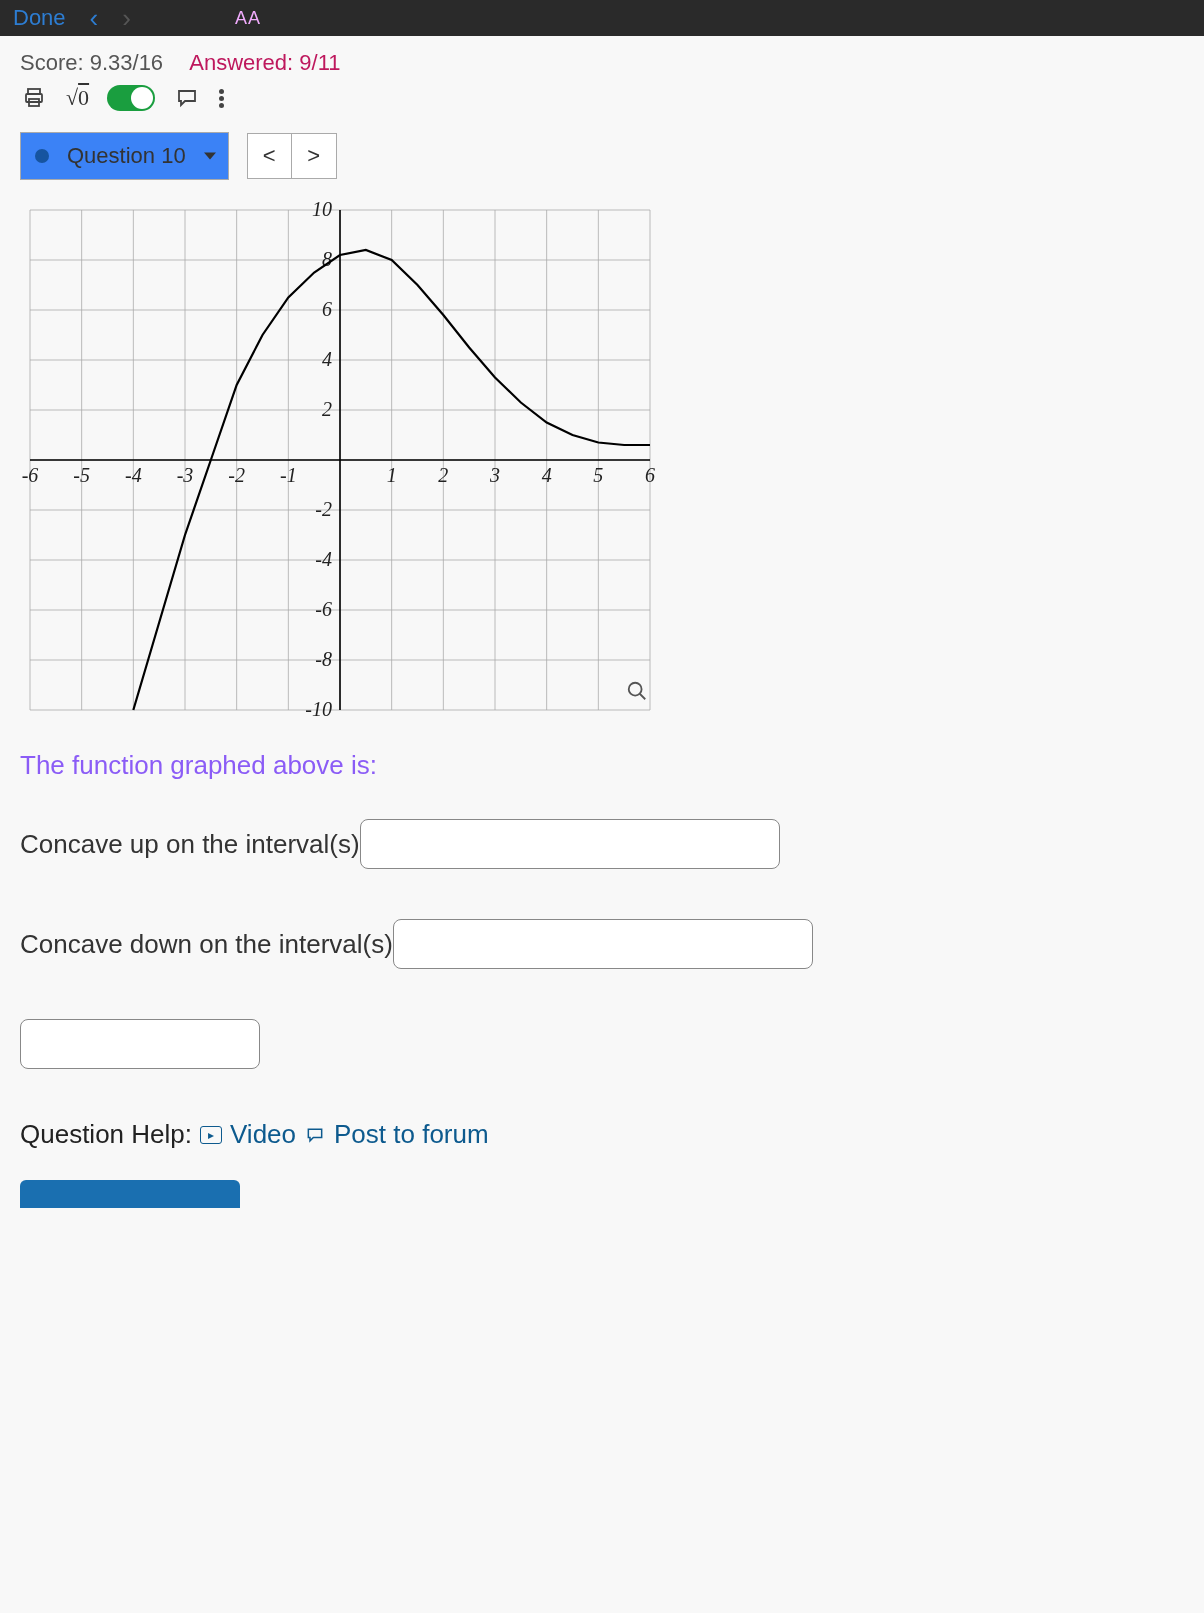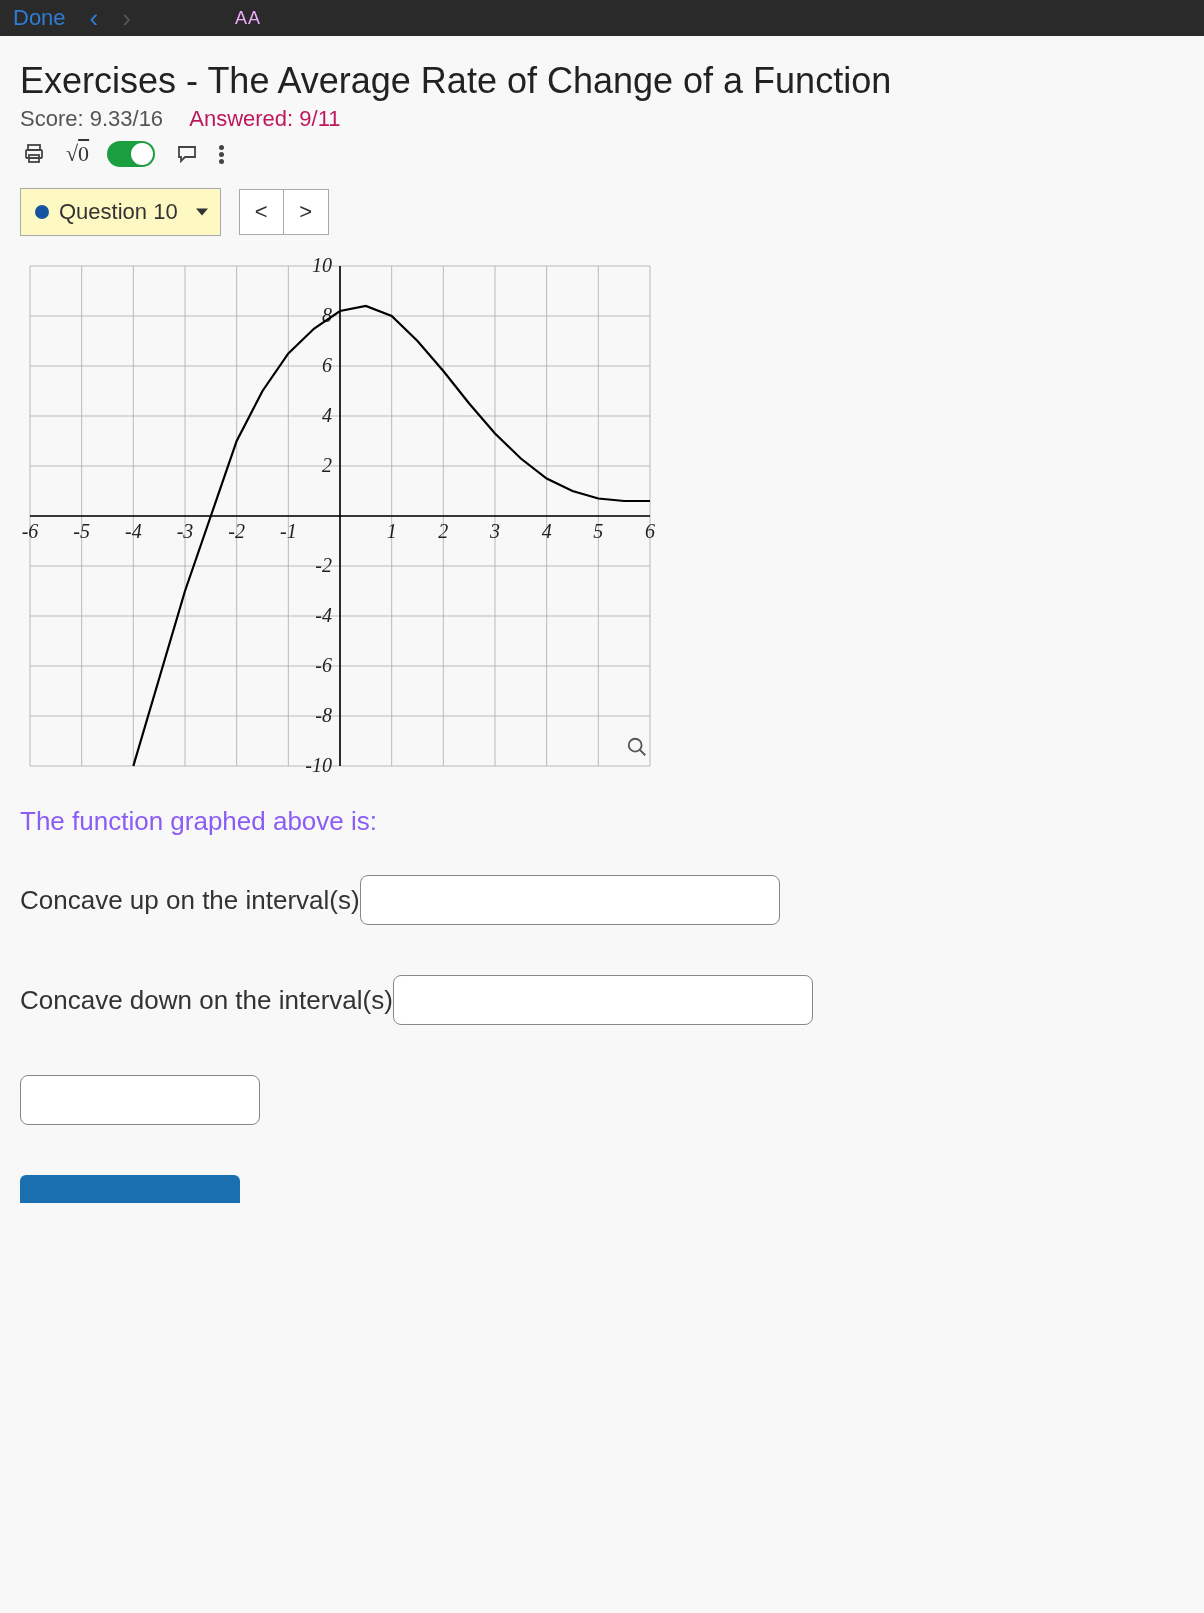--- a/index.html
+++ b/index.html
@@ -58,23 +58,23 @@
   }
   .kebab { font-size: 22px; line-height: 0.4; display: flex; flex-direction: column; gap: 2px; }
   .kebab span { width: 5px; height: 5px; background: #444; border-radius: 50%; }
 
   .qrow { display: flex; align-items: center; gap: 18px; margin-bottom: 20px; }
   .qdropdown {
     border: 1px solid #aaa;
     padding: 10px 42px 10px 14px;
     display: flex;
     align-items: center;
-    gap: 10px;
+    gap: 18px;
     font-size: 22px;
-    background: #fef9c3;
+    background: #3b82f6;
     position: relative;
   }
   .qdropdown .dot { width: 14px; height: 14px; background: #1654a0; border-radius: 50%; }
   .qdropdown .caret {
     position: absolute; right: 12px; top: 50%; transform: translateY(-50%);
     width: 0; height: 0; border-left: 6px solid transparent; border-right: 6px solid transparent;
     border-top: 7px solid #333;
   }
   .navpair { display: flex; border: 1px solid #aaa; }
   .navpair button {
@@ -140,21 +140,20 @@
 
 <div class="top-bar">
   <span class="done">Done</span>
   <span class="chev">‹</span>
   <span class="chev disabled">›</span>
   <span class="aa">AA</span>
 </div>
 
 <div class="content">
 
-  <h1 class="title">Exercises - The Average Rate of Change of a Function</h1>
 
   <div class="scoreline">
     <span>Score: 9.33/16</span>
     <span class="answered">Answered: 9/11</span>
   </div>
 
   <div class="toolbar">
     <span class="icon">
       <svg width="24" height="24" viewBox="0 0 24 24" fill="none" stroke="#444" stroke-width="1.8">
           <rect x="6" y="3" width="12" height="5"></rect>
@@ -257,16 +256,27 @@
 
   <div class="field-row">
     <span>Concave down on the interval(s)</span>
     <input class="inp-lg" type="text" style="">
   </div>
 
   <div class="field-row">
     <input class="inp-md" type="text" style="">
   </div>
 
+  <div class="help">
+    <span>Question Help:</span>
+    <span class="vicon">▸</span>
+    <a href="#">Video</a>
+    <span class="ficon">
+      <svg width="20" height="20" viewBox="0 0 24 24" fill="none" stroke="#0d5a8e" stroke-width="1.8">
+          <path d="M4 5h16v10H10l-4 4v-4H4z"></path>
+        </svg>
+    </span>
+    <a href="#">Post to forum</a>
+  </div>
 
   <div class="submit-stub"></div>
 
 </div>
 
 </body></html>

